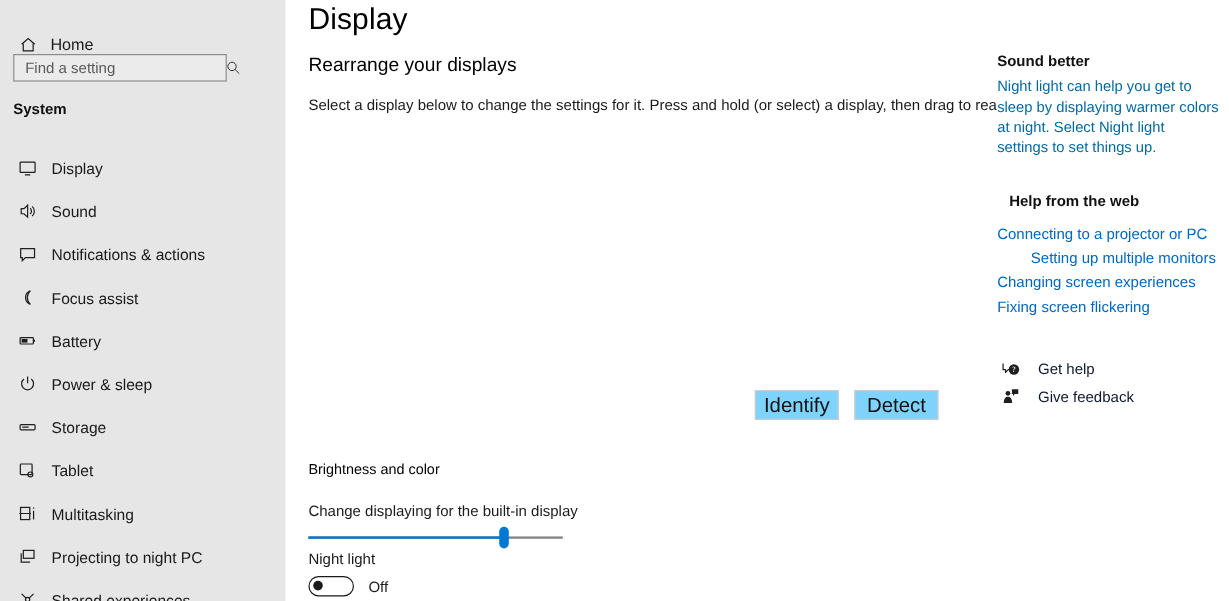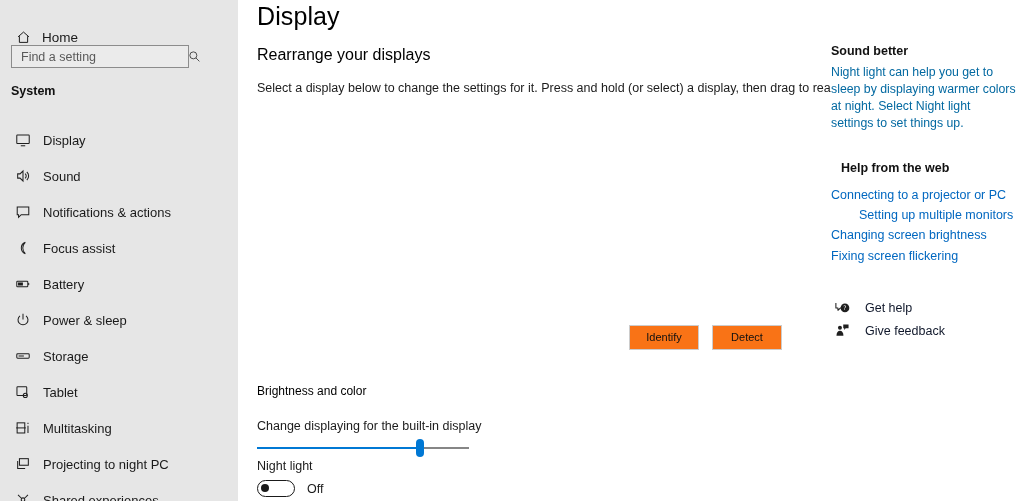--- a/index.html
+++ b/index.html
@@ -195,24 +195,24 @@
   }
   .btn-row {
     position: absolute;
     left: 391px; top: 325px;
     width: 153px;
     display: flex;
     justify-content: space-between;
   }
   .btn {
     width: 70px; height: 25px;
-    background: #f97316;
+    background: #7dd3fc;
     border: 1px solid #cccccc;
     font-family: "Liberation Sans", sans-serif;
-    font-size: 11px;
+    font-size: 17px;
     color: #111;
     cursor: default;
     padding: 0;
     line-height: 23px;
     text-align: center;
   }
 
   .sec2-head {
     position: absolute;
     left: 19px; top: 384px;
@@ -516,21 +516,21 @@
 
   <div class="right">
 
     <div class="r-head" style="top:44px; left:0;">Sound better</div>
     <div class="r-body" style="top:64px; left:0;">Night light can help you get to sleep by displaying warmer colors at night. Select Night light settings to set things up.</div>
 
     <div class="r-head" style="top:161px; left:10px;">Help from the web</div>
 
     <div class="r-link" style="top:188px; left:0;">Connecting to a projector or PC</div>
     <div class="r-link" style="top:208px; left:0;margin-left:28px;">Setting up multiple monitors</div>
-    <div class="r-link" style="top:228px; left:0;">Changing screen brightness</div>
+    <div class="r-link" style="top:228px; left:0;">Changing screen experiences</div>
     <div class="r-link" style="top:249px; left:0;">Fixing screen flickering</div>
 
     <div class="r-action" style="top:299px; left:0;">
       <span class="r-action-ico">
         <svg width="17" height="17" viewBox="0 0 18 18" fill="none" stroke="currentColor" stroke-width="1.1">
           <path d="M2 4.2 L2 9.6 L4.2 9.6 L4.2 12 L6.6 9.6 L8.2 9.6" stroke-linejoin="round"></path>
           <circle cx="11.6" cy="9.4" r="4.6" fill="currentColor" stroke="none"></circle>
           <text x="11.6" y="12" font-size="6.4" fill="#ffffff" stroke="none" text-anchor="middle" font-family="DejaVu Sans, sans-serif">?</text>
         </svg>
       </span>

